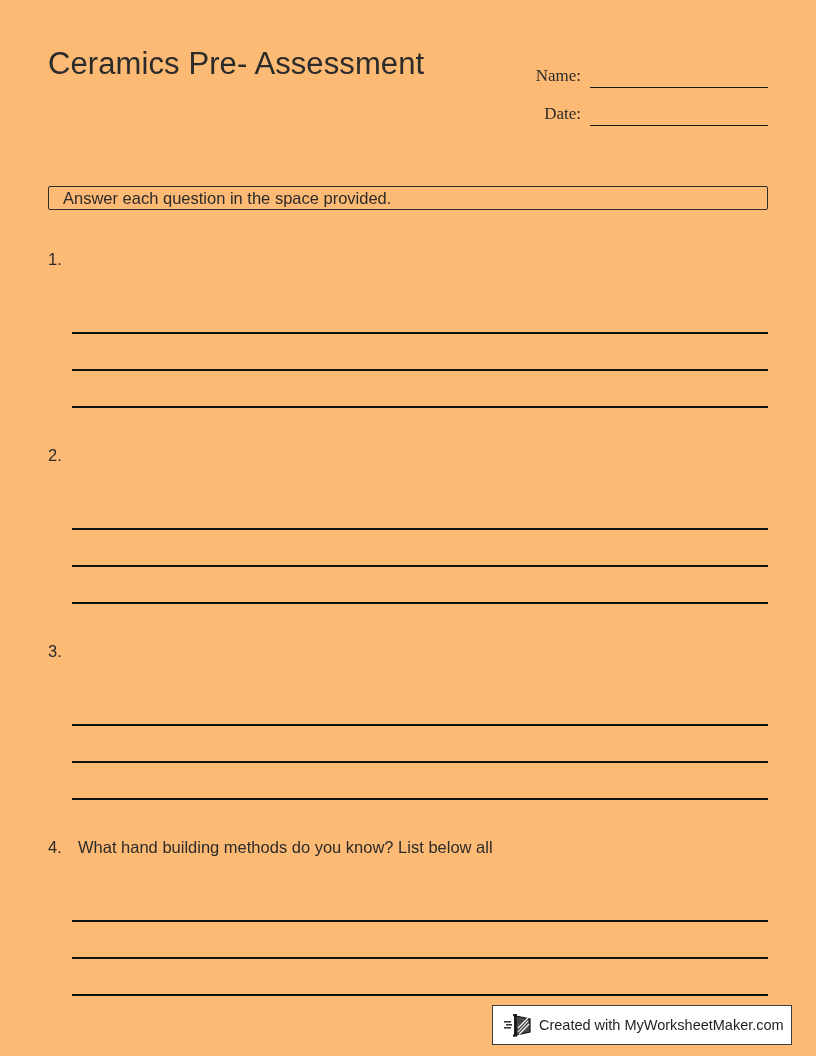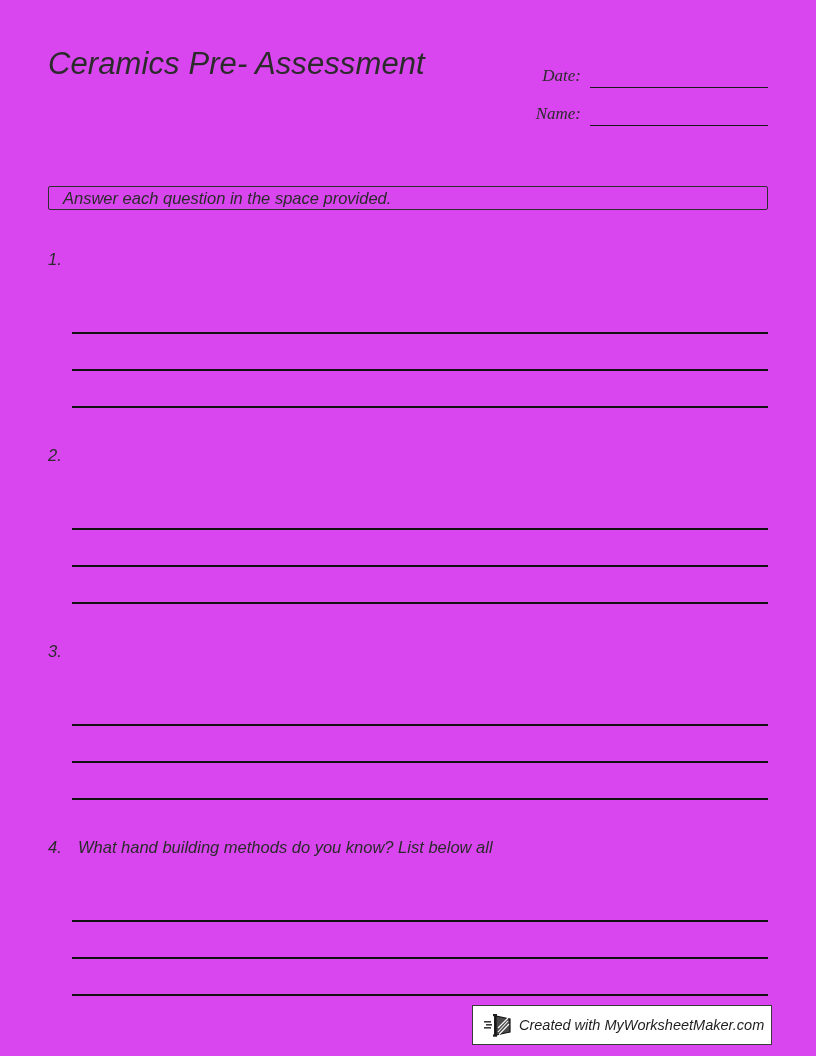--- a/index.html
+++ b/index.html
@@ -10,24 +10,23 @@
   }
   body {
     font-family: "Liberation Sans", sans-serif;
     -webkit-font-smoothing: antialiased;
   }
 
   .page {
     position: relative;
     width: 816px;
     height: 1056px;
-    background: #d946ef;
+    background: #fdba74;
     overflow: hidden;
     box-sizing: border-box;
-    font-style: italic;
   }
 
   
   .header {
     position: absolute;
     left: 48px;
     top: 44px;
     right: 48px;
     height: 80px;
   }
@@ -141,21 +140,21 @@
     border-bottom: 2.2px solid #111111;
   }
 
   .answer-line:first-child {
     height: 24px;
   }
 
   
   .footer-badge {
     position: absolute;
-    left: 472px;
+    left: 492px;
     top: 1005px;
     width: 300px;
     height: 40px;
     border: 1.2px solid #3a3a3a;
     box-sizing: border-box;
     display: flex;
     align-items: center;
     background: #ffffff;
   }
 
@@ -180,26 +179,26 @@
 
 <div class="page">
 
   <div class="header">
 
     <div class="worksheet-title">Ceramics Pre- Assessment</div>
 
     <div class="idblock">
 
       <div class="idrow">
+        <div class="idlabel">Name:</div>
+        <div class="idrule"></div>
+      </div>
+
+      <div class="idrow">
         <div class="idlabel">Date:</div>
-        <div class="idrule"></div>
-      </div>
-
-      <div class="idrow">
-        <div class="idlabel">Name:</div>
         <div class="idrule"></div>
       </div>
 
     </div>
   </div>
 
   <div class="directions">
     <div class="directions-text">Answer each question in the space provided.</div>
   </div>
 

